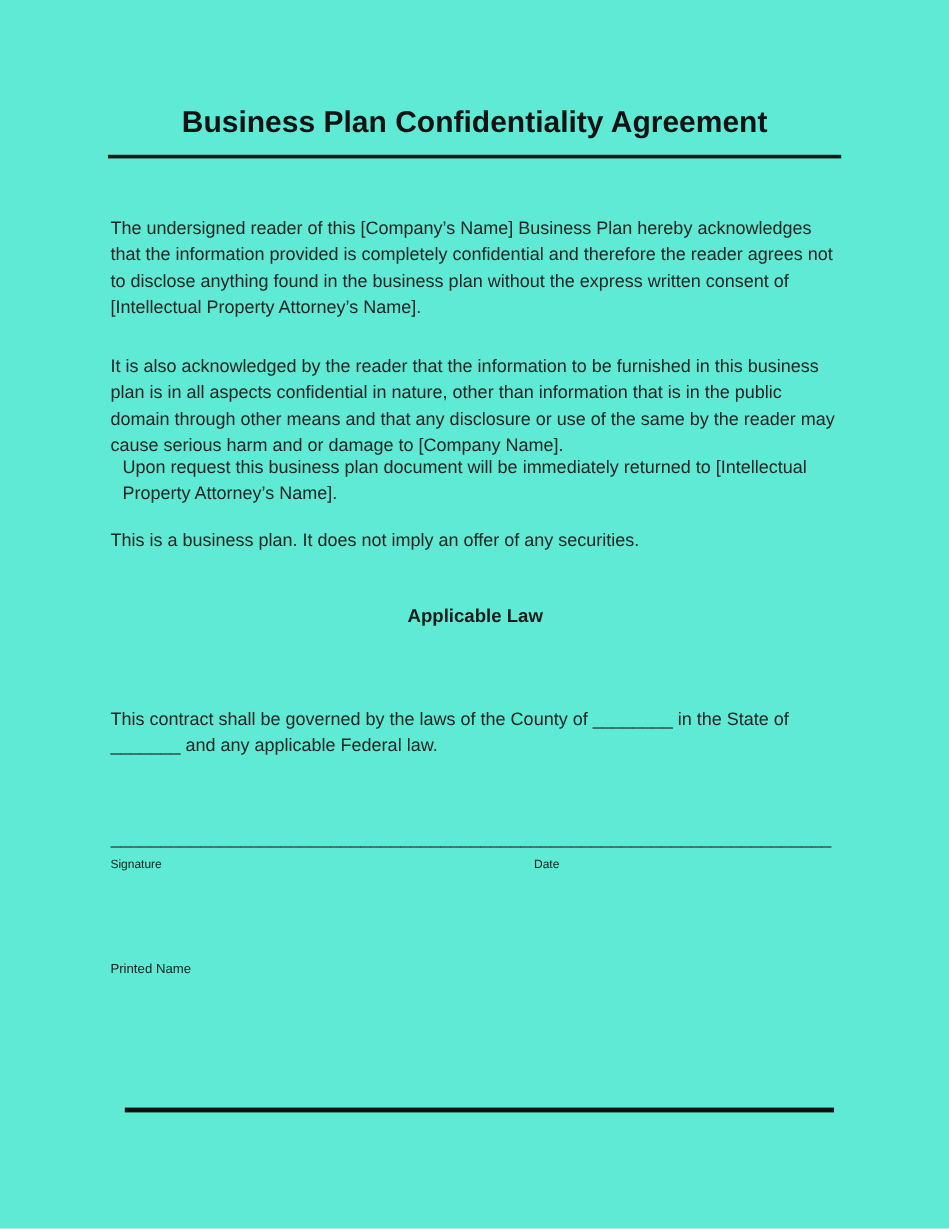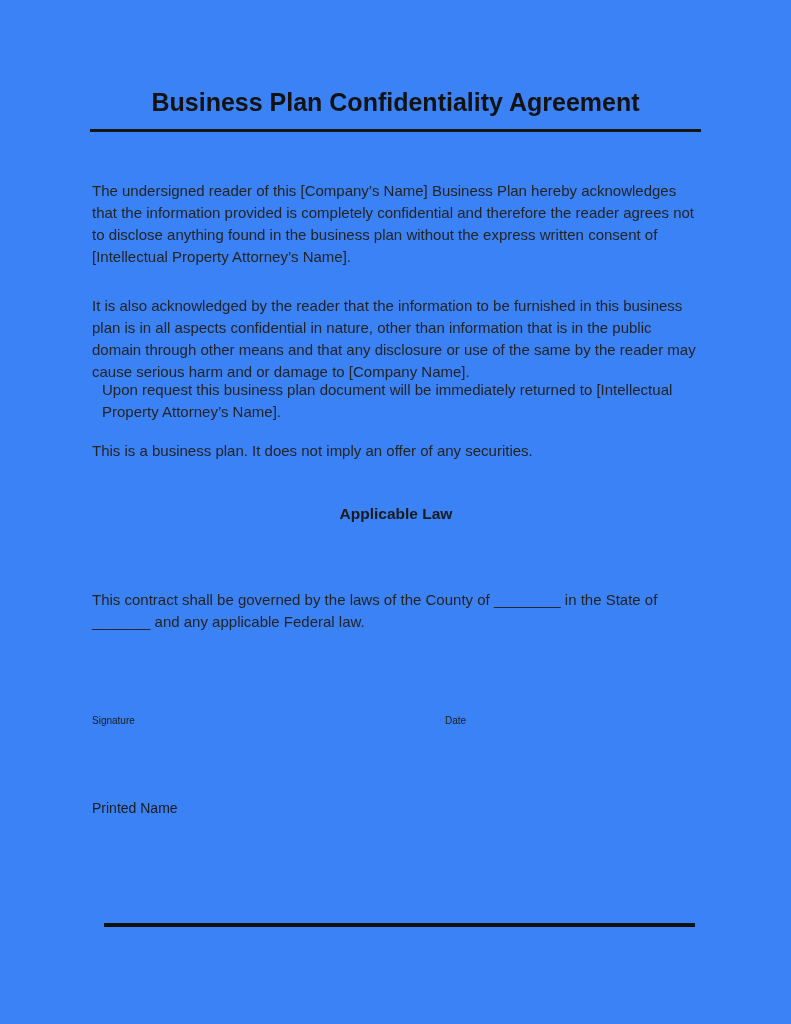--- a/index.html
+++ b/index.html
@@ -4,21 +4,21 @@
 <style>
   html, body {
     margin: 0;
     padding: 0;
     background: #ffffff;
   }
   .page {
     position: relative;
     width: 791px;
     height: 1024px;
-    background: #3b82f6;
+    background: #5eead4;
     font-family: "Liberation Sans", sans-serif;
     color: #1c1c1c;
     overflow: hidden;
   }
   .doc-title {
     position: absolute;
     top: 88px;
     left: 90px;
     width: 611px;
     margin: 0;
@@ -82,21 +82,21 @@
   .date-label {
     position: absolute;
     left: 353px;
     top: 0;
   }
   .printed-line { top: 776px; }
   .printed-label {
     position: absolute;
     top: 797px;
     left: 92px;
-    font-size: 14px;
+    font-size: 11px;
     line-height: 22px;
   }
   .bottom-rule {
     position: absolute;
     top: 923px;
     left: 104px;
     width: 591px;
     height: 4px;
     background: #101010;
   }
@@ -115,20 +115,21 @@
   <p class="para p2">It is also acknowledged by the reader that the information to be furnished in this business plan is in all aspects confidential in nature, other than information that is in the public domain through other means and that any disclosure or use of the same by the reader may cause serious harm and or damage to [Company Name].</p>
 
   <p class="para p3">Upon request this business plan document will be immediately returned to [Intellectual Property Attorney’s Name].</p>
 
   <p class="para p4">This is a business plan. It does not imply an offer of any securities.</p>
 
   <h2 class="section-heading">Applicable Law</h2>
 
   <p class="para contract-para">This contract shall be governed by the laws of the County of ________ in the State of _______ and any applicable Federal law.</p>
 
+  <div class="rule-text sig-line">________________________________________________________________________</div>
 
   <div class="label-row">
     <span>Signature</span>
     <span class="date-label">Date</span>
   </div>
 
 
   <div class="printed-label">Printed Name</div>
 
   <div class="bottom-rule"></div>

